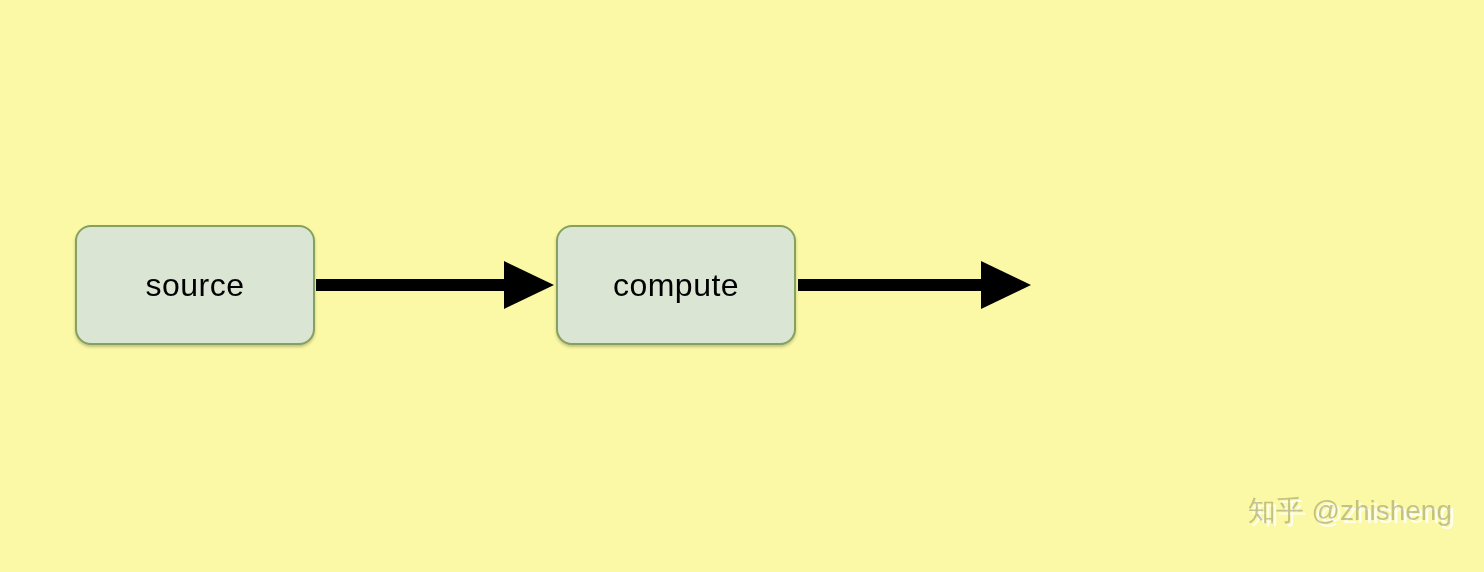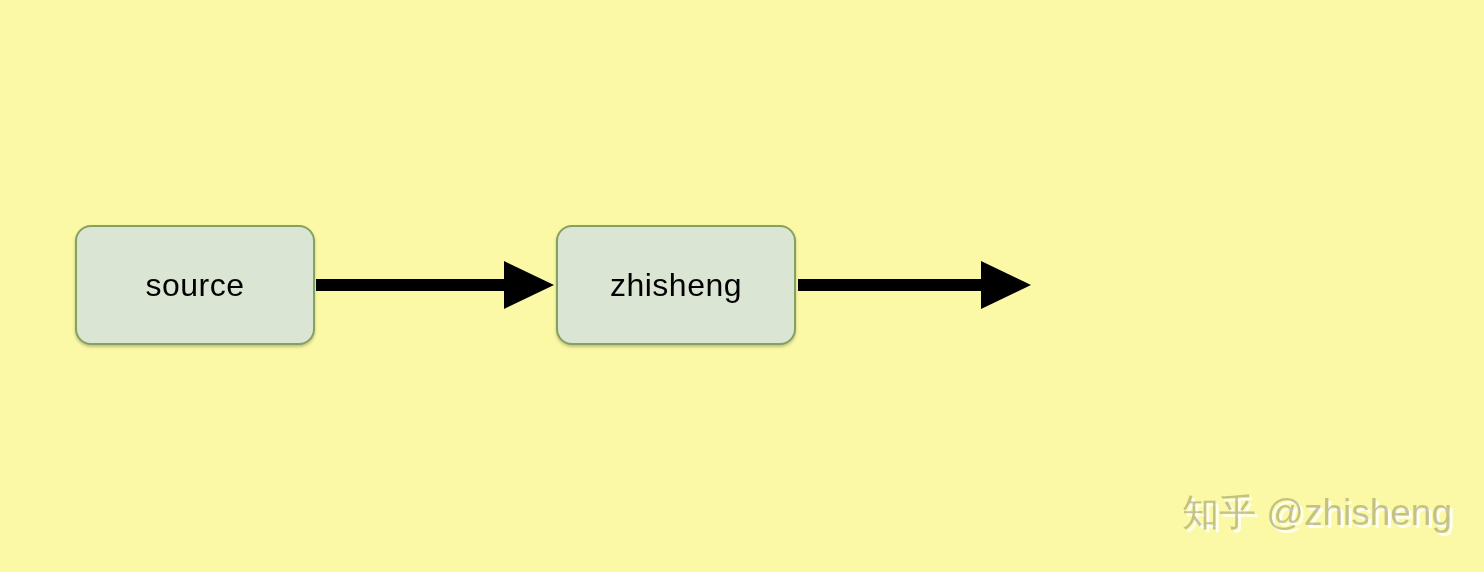--- a/index.html
+++ b/index.html
@@ -40,22 +40,22 @@
   .edges-layer {
     position: absolute;
     left: 0; top: 0;
     width: 1484px;
     height: 572px;
     pointer-events: none;
   }
   .watermark {
     position: absolute;
     right: 32px;
-    bottom: 34px;
-    font-size: 37px;
+    bottom: 42px;
+    font-size: 28px;
     color: rgba(105, 105, 72, 0.38);
     text-shadow: 3px 3px 0 rgba(255, 255, 255, 0.85);
     white-space: nowrap;
   }
 </style>
 </head>
 <body>
 
 <div class="canvas">
 
@@ -68,19 +68,19 @@
       <line x1="798" y1="285" x2="983" y2="285" stroke="#000000" stroke-width="12"></line>
       <polygon points="981,261 1031,285 981,309" fill="#000000"></polygon>
     </g>
   </svg>
 
   <div class="node node-source">
     <span class="node-label">source</span>
   </div>
 
   <div class="node node-compute">
-    <span class="node-label">zhisheng</span>
+    <span class="node-label">compute</span>
   </div>
 
 
   <div class="watermark">知乎 @zhisheng</div>
 
 </div>
 
 </body></html>

